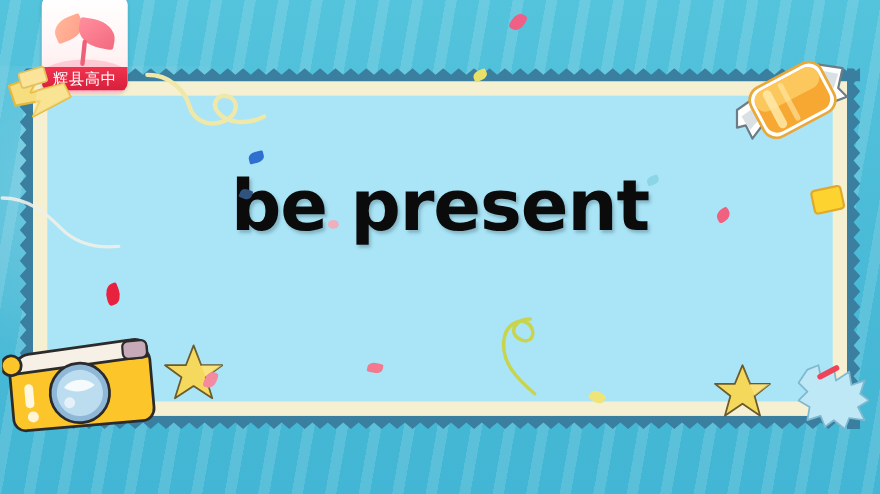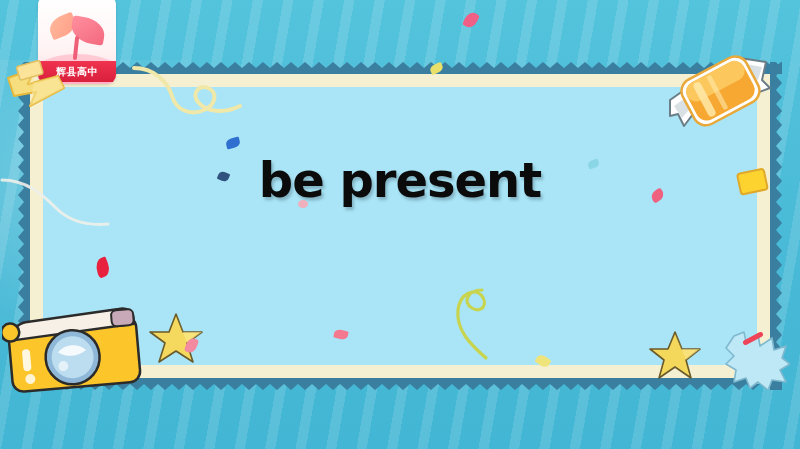--- a/index.html
+++ b/index.html
@@ -90,21 +90,21 @@
 
   
   .headline {
     position: absolute;
     left: 0;
     top: 156px;
     width: 800px;
     text-align: center;
     font-family: "DejaVu Sans", sans-serif;
     font-weight: 700;
-    font-size: 48px;
+    font-size: 64px;
     line-height: 1;
     letter-spacing: -1px;
     color: #0b0b0b;
     text-shadow: 2px 3px 3px rgba(60,90,105,0.35);
     white-space: nowrap;
   }
 
   
   .logo-badge {
     position: absolute;
@@ -179,22 +179,22 @@
     width: 90px;
     height: 21px;
     background: linear-gradient(180deg, #f0334f, #d81f3c);
     border-radius: 4px;
     display: flex;
     align-items: center;
     justify-content: center;
   }
   .logo-badge .banner span {
     color: #ffffff;
-    font-size: 10px;
-    font-weight: 700;
+    font-size: 14px;
+    font-weight: 400;
     letter-spacing: 0.5px;
     font-family: "DejaVu Sans", sans-serif;
     white-space: nowrap;
   }
 
   
   .deco { position: absolute; }
 
   
   .bolt {

